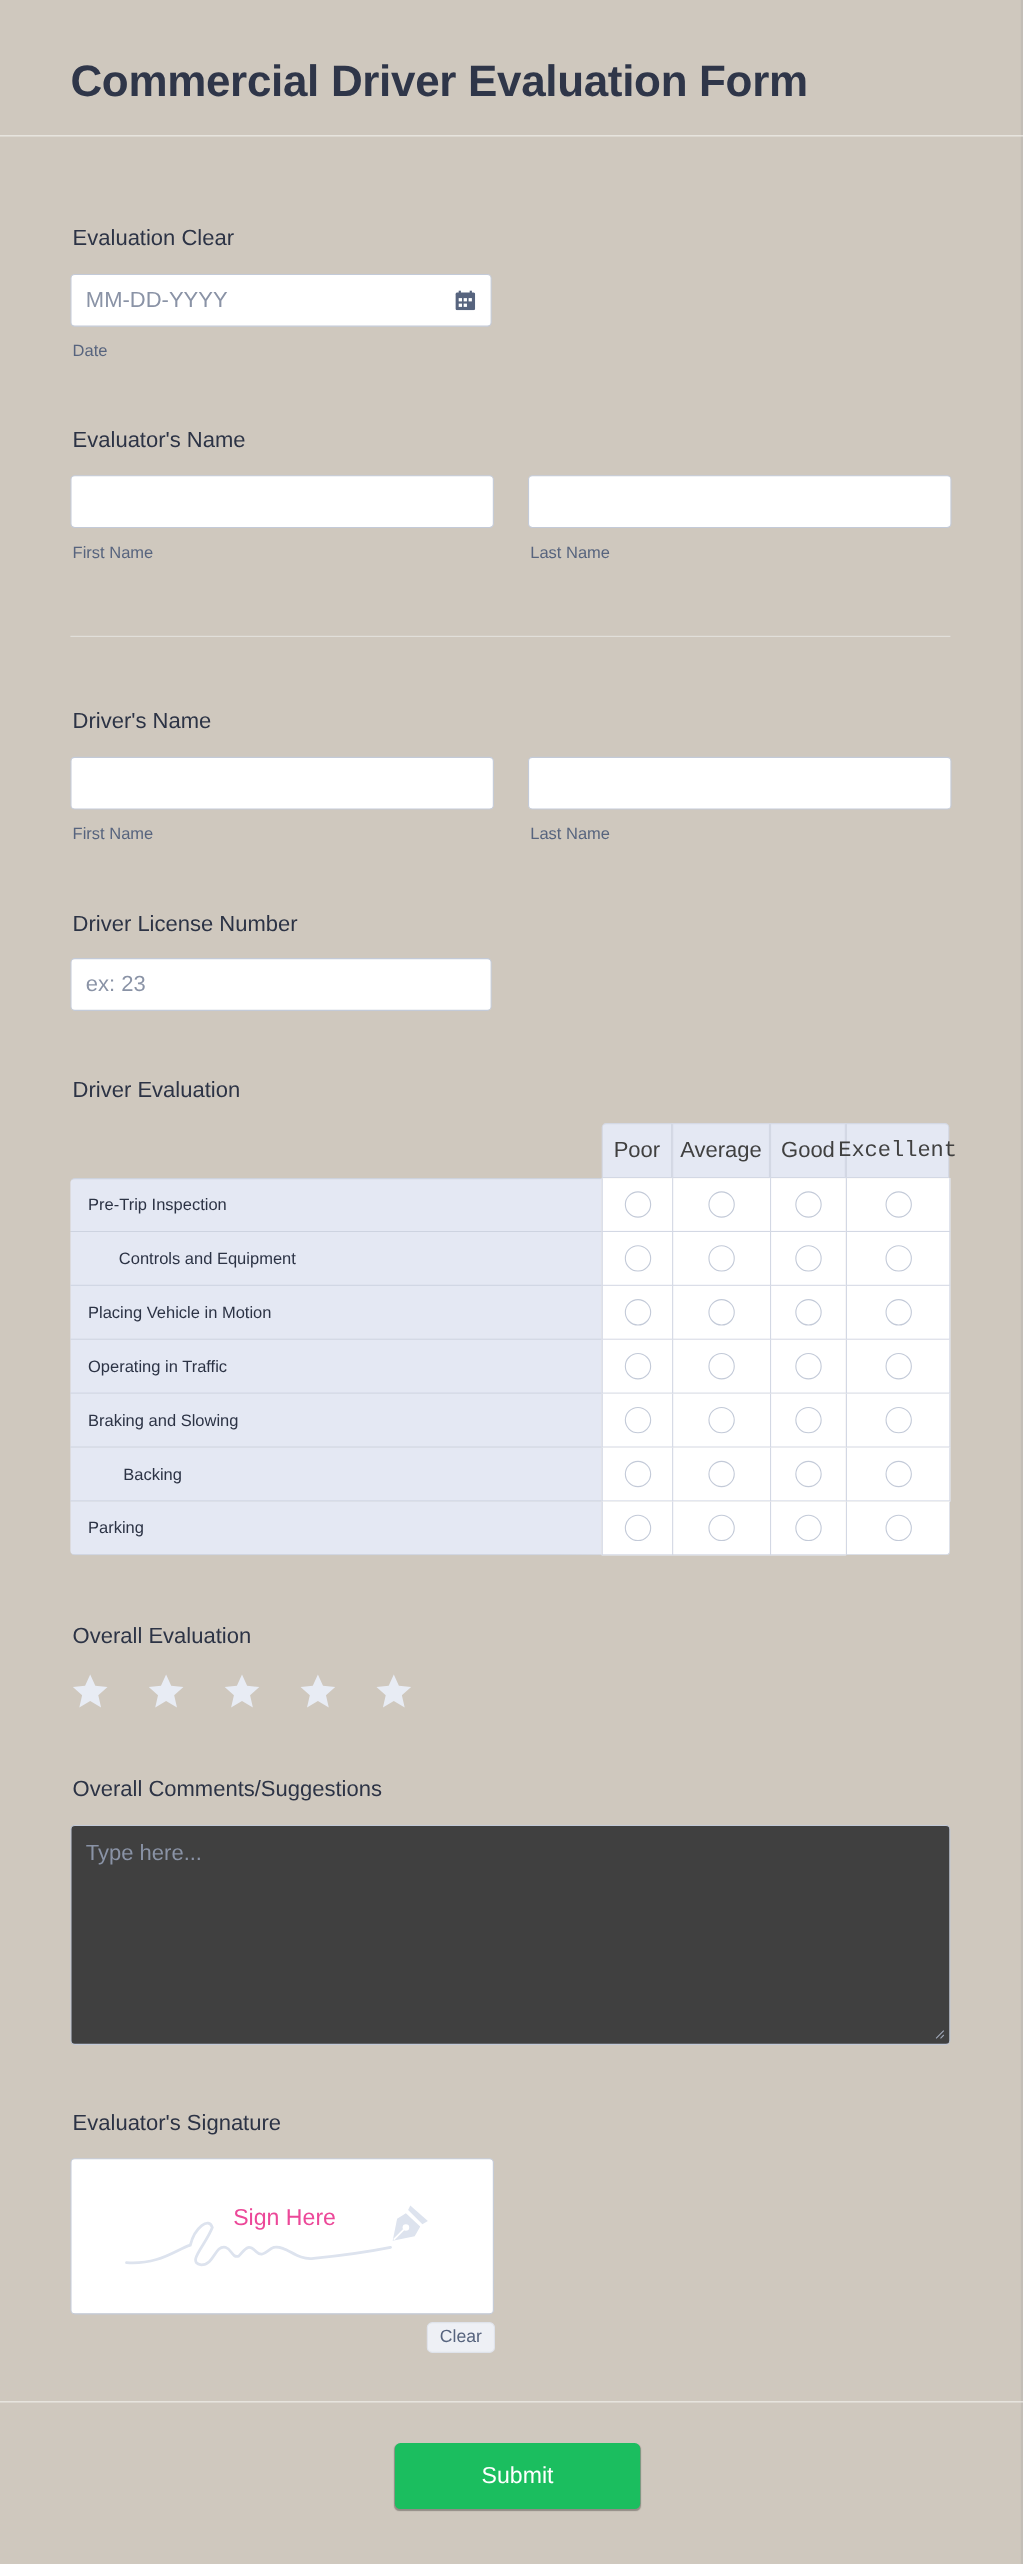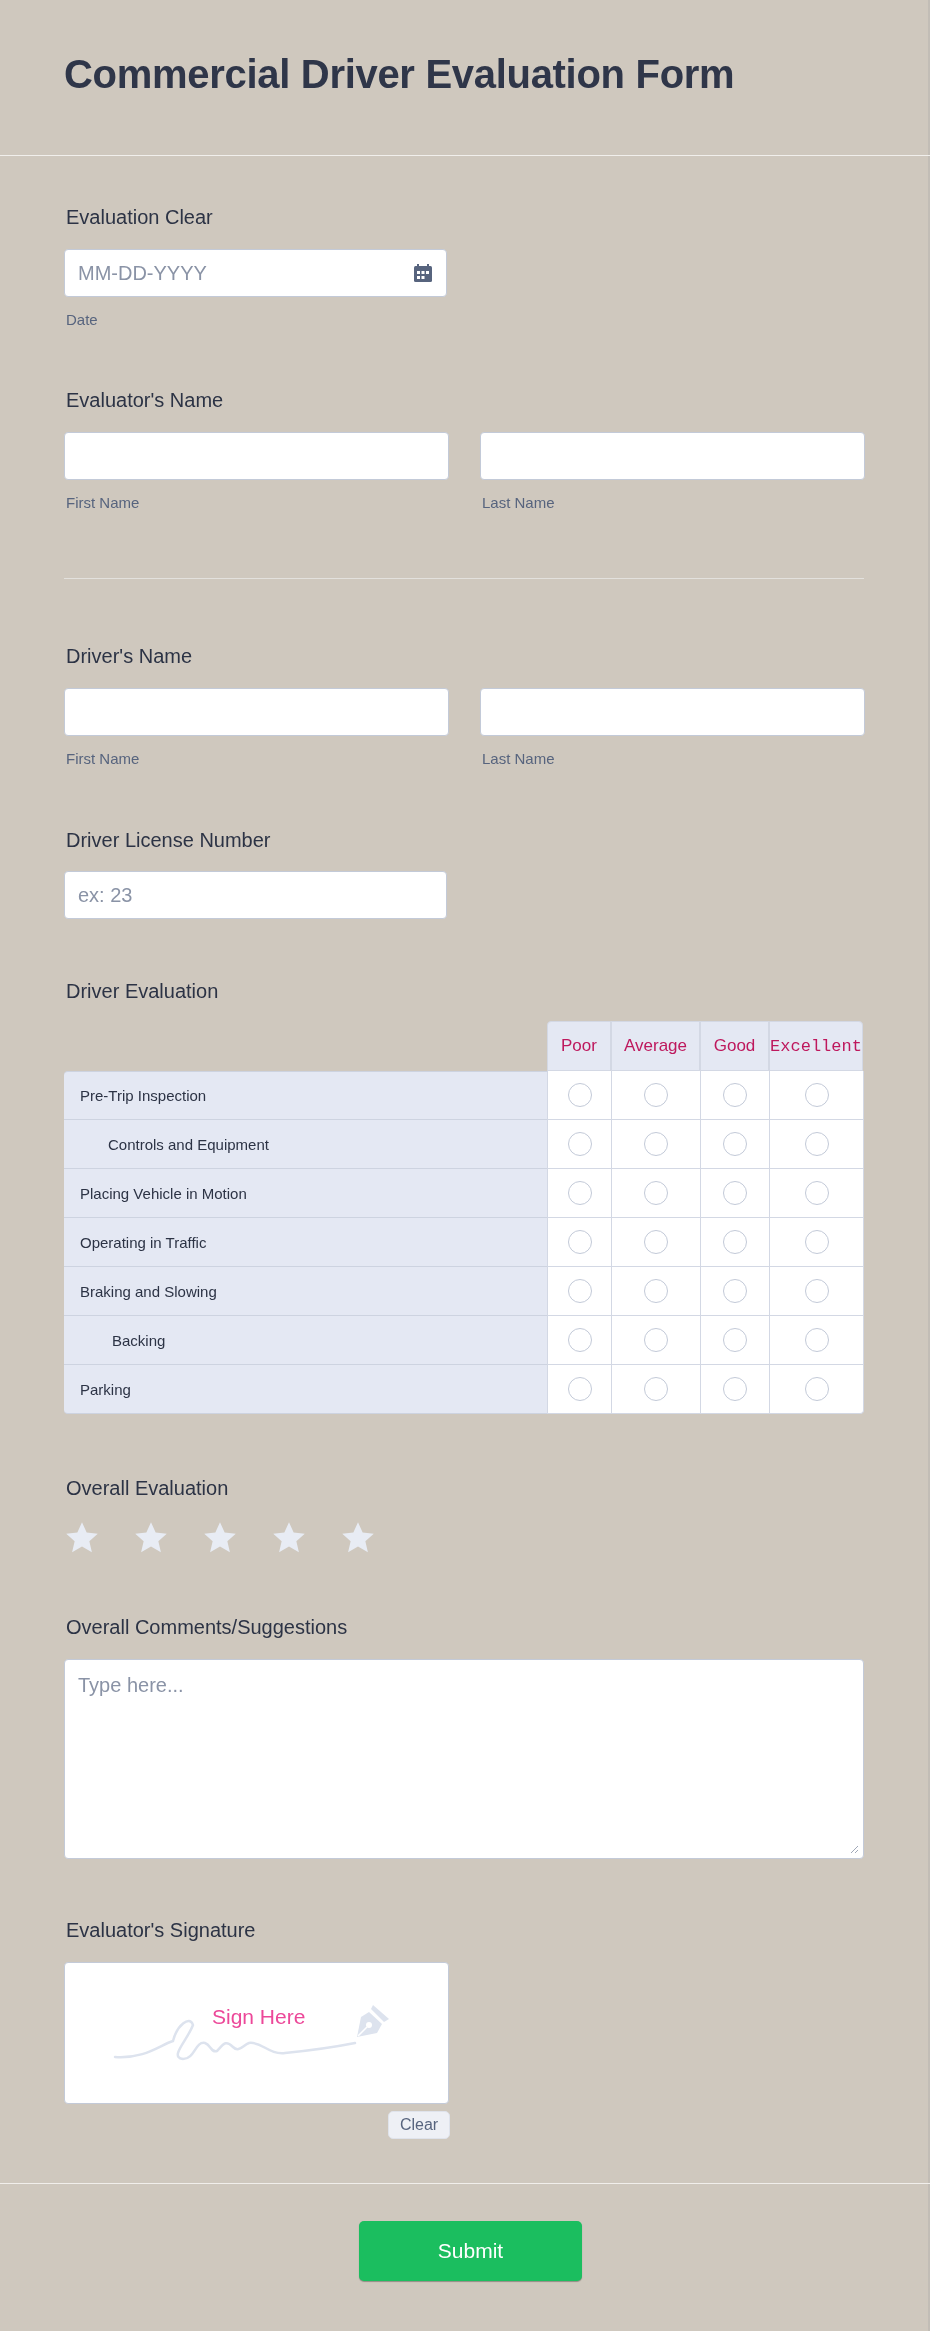--- a/index.html
+++ b/index.html
@@ -1,42 +1,42 @@
 <!DOCTYPE html>
 <html><head>
   <meta charset="utf-8">
   <style>
     * { box-sizing: border-box; margin: 0; padding: 0; }
     html, body { width: 930px; height: 2331px; background: #cfc8be; }
     body { font-family: "Liberation Sans", "DejaVu Sans", sans-serif; color: #2c3345; position: relative; overflow: hidden; }
 
     .page-edge { position: absolute; right: 0; top: 0; width: 2px; height: 2331px; background: #c2bdb6; }
 
-    .header { position: absolute; left: 0; top: 0; width: 930px; height: 156px; border-bottom: 1px solid #f1efec; }
+    .header { position: absolute; left: 0; top: 0; width: 930px; height: 124px; border-bottom: 1px solid #f1efec; }
     .header h1 { position: absolute; left: 64px; top: 52px; font-size: 40px; font-weight: 700; color: #2f3649; letter-spacing: -0.3px; }
 
     .label { position: absolute; font-size: 20px; color: #2c3345; }
     .sublabel { position: absolute; font-size: 15px; color: #57647e; }
 
     .input { position: absolute; height: 48px; background: #fff; border: 1px solid #c3cad8; border-radius: 4px; }
     .input .ph { position: absolute; left: 13px; top: 12px; font-size: 20px; color: #8a93a6; }
     .cal { position: absolute; right: 14px; top: 14px; width: 18px; height: 18px; }
 
     .divider { position: absolute; left: 64px; width: 800px; height: 1px; background: #e3e1dd; }
 
     .matrix { position: absolute; left: 64px; top: 1021px; width: 800px; }
-    .mx-head { position: absolute; top: 0; height: 50px; background: #e4e8f3; border: 1px solid #d3d8e4; font-size: 17px; color: #be185d; display: flex; align-items: center; justify-content: center; }
+    .mx-head { position: absolute; top: 0; height: 50px; background: #e4e8f3; border: 1px solid #d3d8e4; font-size: 20px; color: #404040; display: flex; align-items: center; justify-content: center; }
     .mx-row-label { position: absolute; left: 0; width: 483px; height: 49px; background: #e4e8f3; border-bottom: 1px solid #cdd3e0; font-size: 15px; color: #2c3345; display: flex; align-items: center; padding-left: 16px; }
     .mx-cell { position: absolute; height: 49px; background: #fff; border-left: 1px solid #d3d8e4; border-bottom: 1px solid #d3d8e4; display: flex; align-items: center; justify-content: center; }
     .radio { width: 24px; height: 24px; border: 1px solid #c3cad8; border-radius: 50%; background: #fff; }
 
     .stars { position: absolute; left: 64px; top: 1520px; display: flex; gap: 33px; }
     .star { width: 36px; height: 36px; }
 
-    .textarea { position: absolute; left: 64px; top: 1659px; width: 800px; height: 200px; background: #ffffff; border: 1px solid #c3cad8; border-radius: 4px; }
+    .textarea { position: absolute; left: 64px; top: 1659px; width: 800px; height: 200px; background: #404040; border: 1px solid #c3cad8; border-radius: 4px; }
     .textarea .ph { position: absolute; left: 13px; top: 14px; font-size: 20px; color: #8a93a6; }
     .resize { position: absolute; right: 4px; bottom: 4px; width: 10px; height: 10px; }
 
     .sig { position: absolute; left: 64px; top: 1962px; width: 385px; height: 142px; background: #fff; border: 1px solid #c3cad8; border-radius: 4px; }
     .sig .sig-text { position: absolute; left: 147px; top: 42px; font-size: 21px; color: #ec4899; }
     .sig svg { position: absolute; left: 0; top: 0; }
     .clear-btn { position: absolute; left: 388px; top: 2111px; width: 62px; height: 28px; background: #eef0f5; border: 1px solid #dfe3eb; border-radius: 5px; font-size: 16px; color: #57647e; display: flex; align-items: center; justify-content: center; }
 
     .footer-line { position: absolute; left: 0; top: 2183px; width: 930px; height: 1px; background: #f1efec; }
     .submit-btn { position: absolute; left: 359px; top: 2221px; width: 223px; height: 60px; background: #1bbe5f; border-radius: 5px; color: #fff; font-size: 21px; display: flex; align-items: center; justify-content: center; box-shadow: 0 1px 1px rgba(0,0,0,0.3); }

